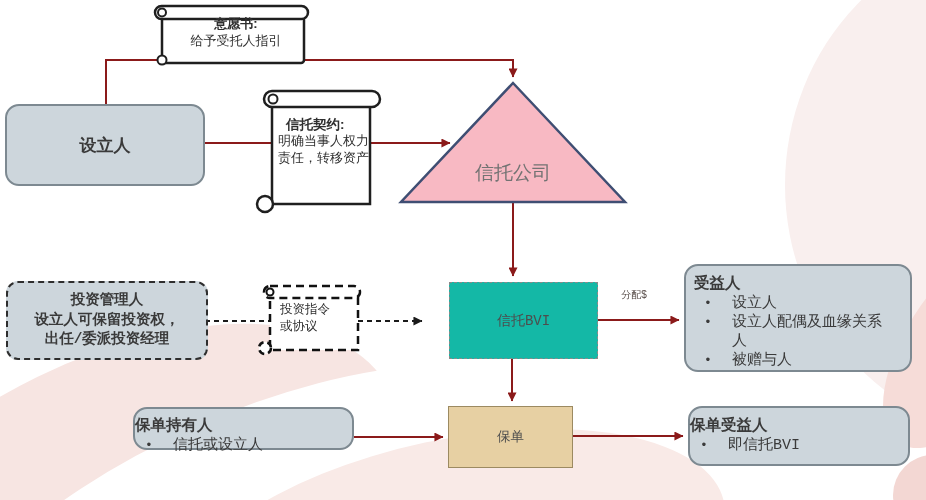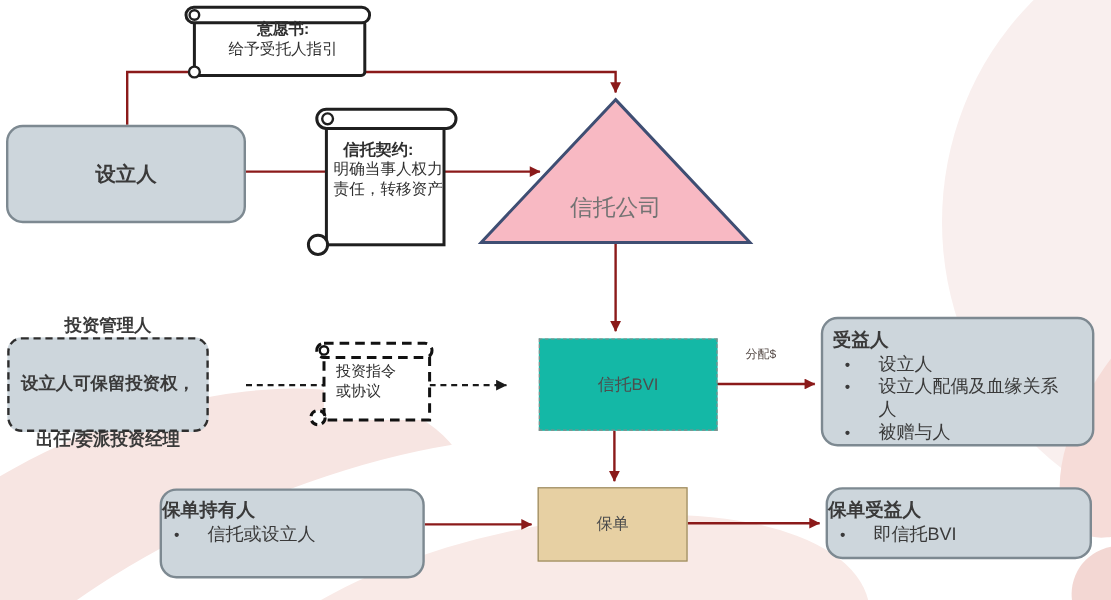--- a/index.html
+++ b/index.html
@@ -11,21 +11,21 @@
   .deco { position:absolute; z-index:0; border-radius:50%; }
   .deco-tr   { left:785px; top:-70px;  width:490px; height:510px; background:#f9efee; }
   .deco-bl1  { left:-200px; top:360px; width:620px; height:330px; background:#f7e5e2; transform:rotate(-26deg); }
   .deco-blw  { left:-90px; top:415px;  width:680px; height:270px; background:#ffffff; transform:rotate(-24deg); }
   .deco-bl2  { left:170px; top:440px;  width:560px; height:240px; background:#f9eae7; transform:rotate(-12deg); }
   .deco-r    { left:845px; top:280px;  width:250px; height:120px; background:#f6dcd8; transform:rotate(-55deg); }
   .deco-dot  { left:893px; top:455px;  width:80px;  height:80px;  background:#f3d7d3; }
   
   .connectors { position:absolute; left:0; top:0; z-index:1; }
   
-  .node { position:absolute; z-index:2; box-sizing:border-box; }
+  .node { position:absolute; z-index:2; box-sizing:border-box;font-family:Liberation Mono, monospace; }
   .blue-node {
     background:#cdd6dc; border:2px solid #7d8991; border-radius:14px;
   }
   .center-flex { display:flex; align-items:center; justify-content:center; }
   
   .settlor { left:5px; top:104px; width:200px; height:82px; font-size:17px; font-weight:bold; }
   
   .trust-bvi {
     left:449px; top:282px; width:149px; height:77px;
     background:#14b8a6; border:1.6px dashed #8a8a8a; font-size:14px; color:#4d4d4d;
@@ -36,27 +36,27 @@
     background:#e7d0a3; border:1.6px solid #9c8a61; font-size:13.5px; color:#4d4d4d;
   }
   
   .benef { left:684px; top:264px; width:228px; height:108px; padding:7px 8px 0 8px; }
   .benef-title, .list-title { font-weight:bold; font-size:15.5px; }
   .bullet-row { display:flex; align-items:flex-start; line-height:1.22; font-size:15px; margin-top:1px; }
   .bullet-dot { width:14px; margin-left:10px; flex:0 0 auto; font-size:13px; padding-top:1px; }
   .bullet-text { margin-left:14px; max-width:160px; }
   
   .invest-mgr {
-    left:6px; top:281px; width:168px; height:79px; border-radius:12px;
+    left:6px; top:281px; width:202px; height:79px; border-radius:12px;
     background:#cdd6dc; border:2px dashed #2e2e2e;
     display:flex; flex-direction:column; justify-content:center;
-    font-weight:bold; font-size:14.5px; line-height:1.35; text-align:center;gap:28px;
-  }
-  
-  .policy-holder { left:133px; top:407px; width:221px; height:75px; padding-top:6px; }
+    font-weight:bold; font-size:14.5px; line-height:1.35; text-align:center;
+  }
+  
+  .policy-holder { left:133px; top:407px; width:221px; height:43px; padding-top:6px; }
   .policy-benef  { left:688px; top:406px; width:222px; height:60px; padding-top:7px; }
   
   .triangle-wrap { left:398px; top:80px; width:230px; height:125px; }
   .triangle-label {
     position:absolute; left:0; right:0; top:80px; text-align:center;
     font-size:19px; color:#737373; z-index:3;
   }
   
   .scroll-wrap { position:absolute; z-index:2; }
   .letter-wishes { left:152px; top:3px; width:160px; height:64px; }

